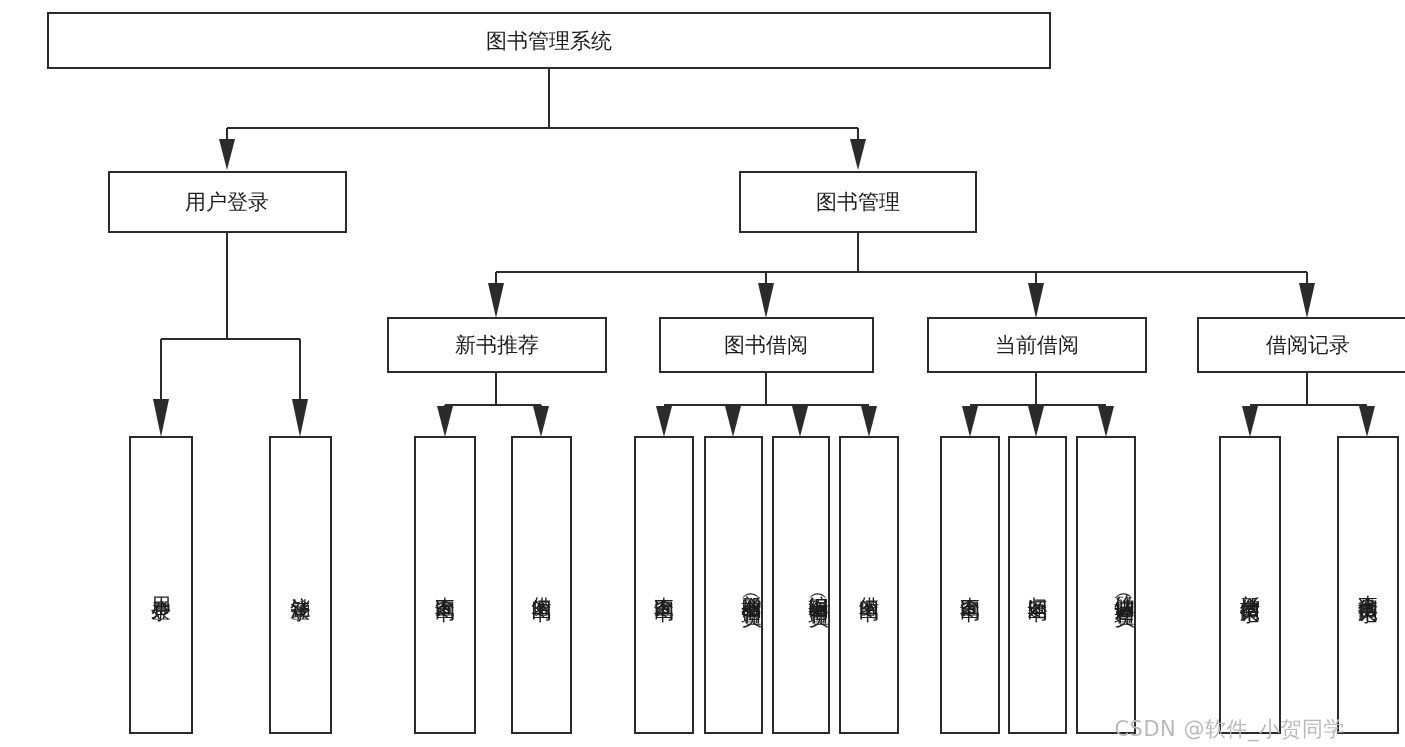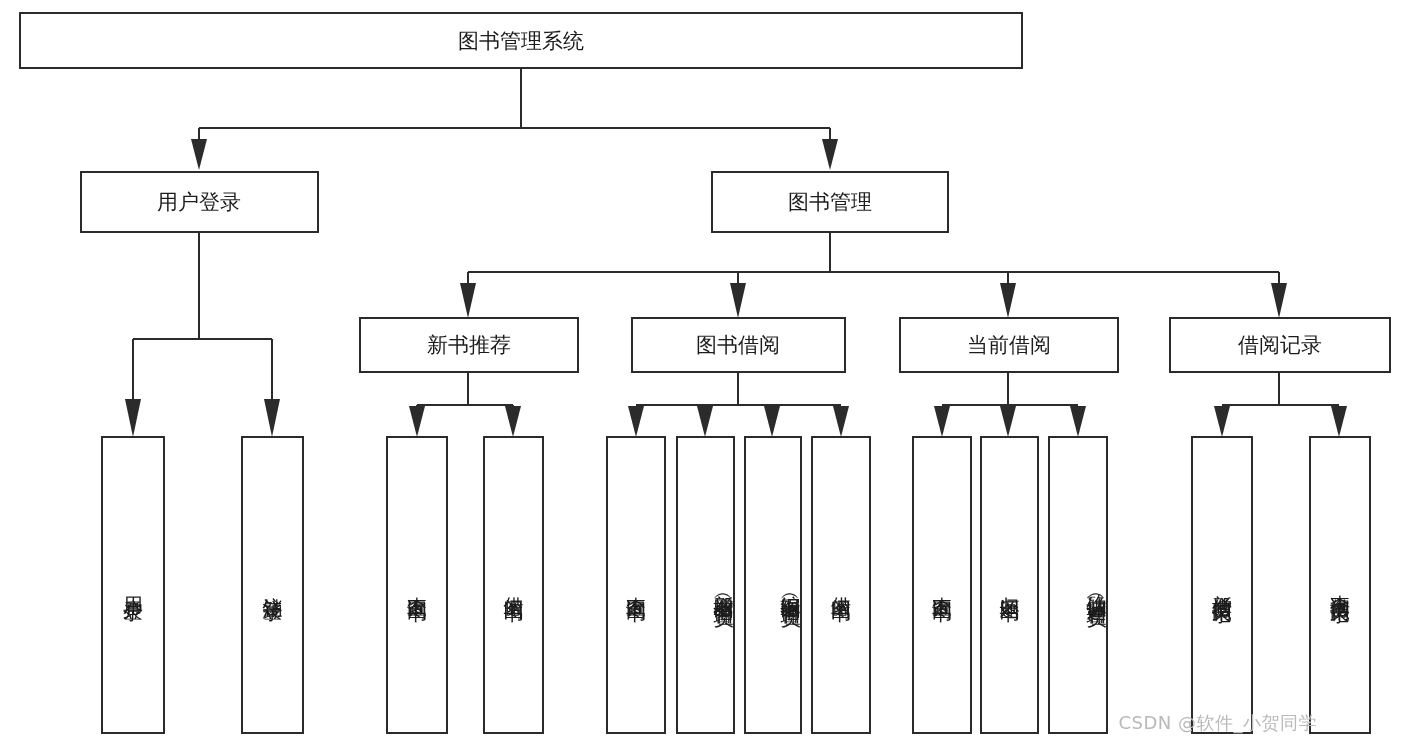--- a/index.html
+++ b/index.html
@@ -12,20 +12,21 @@
     width: 1405px;
     height: 747px;
     overflow: hidden;
     font-family: "DejaVu Sans", "Liberation Sans", sans-serif;
   }
   #diagram-root {
     position: relative;
     width: 1327px;
     height: 747px;
     background: #ffffff;
+    margin-left: 28px;
   }
   svg#chart {
     position: absolute;
     left: 0;
     top: 0;
     width: 1405px;
     height: 747px;
     display: block;
   }
   .node-rect {
@@ -67,23 +68,23 @@
     align-items: flex-start;
     justify-content: center;
     pointer-events: none;
   }
   .leaf-label.centered {
     align-items: center;
   }
   #watermark {
     position: absolute;
     right: 10px;
-    bottom: 12px;
-    font-family: "DejaVu Sans", "Liberation Sans", sans-serif;
-    font-size: 18px;
+    bottom: 4px;
+    font-family: "DejaVu Sans", "Liberation Sans", sans-serif;
+    font-size: 21px;
     color: #b9b9b9;
     white-space: nowrap;
     letter-spacing: 0.5px;
   }
 </style>
 </head>
 <body>
 
 <div id="diagram-root">
 

